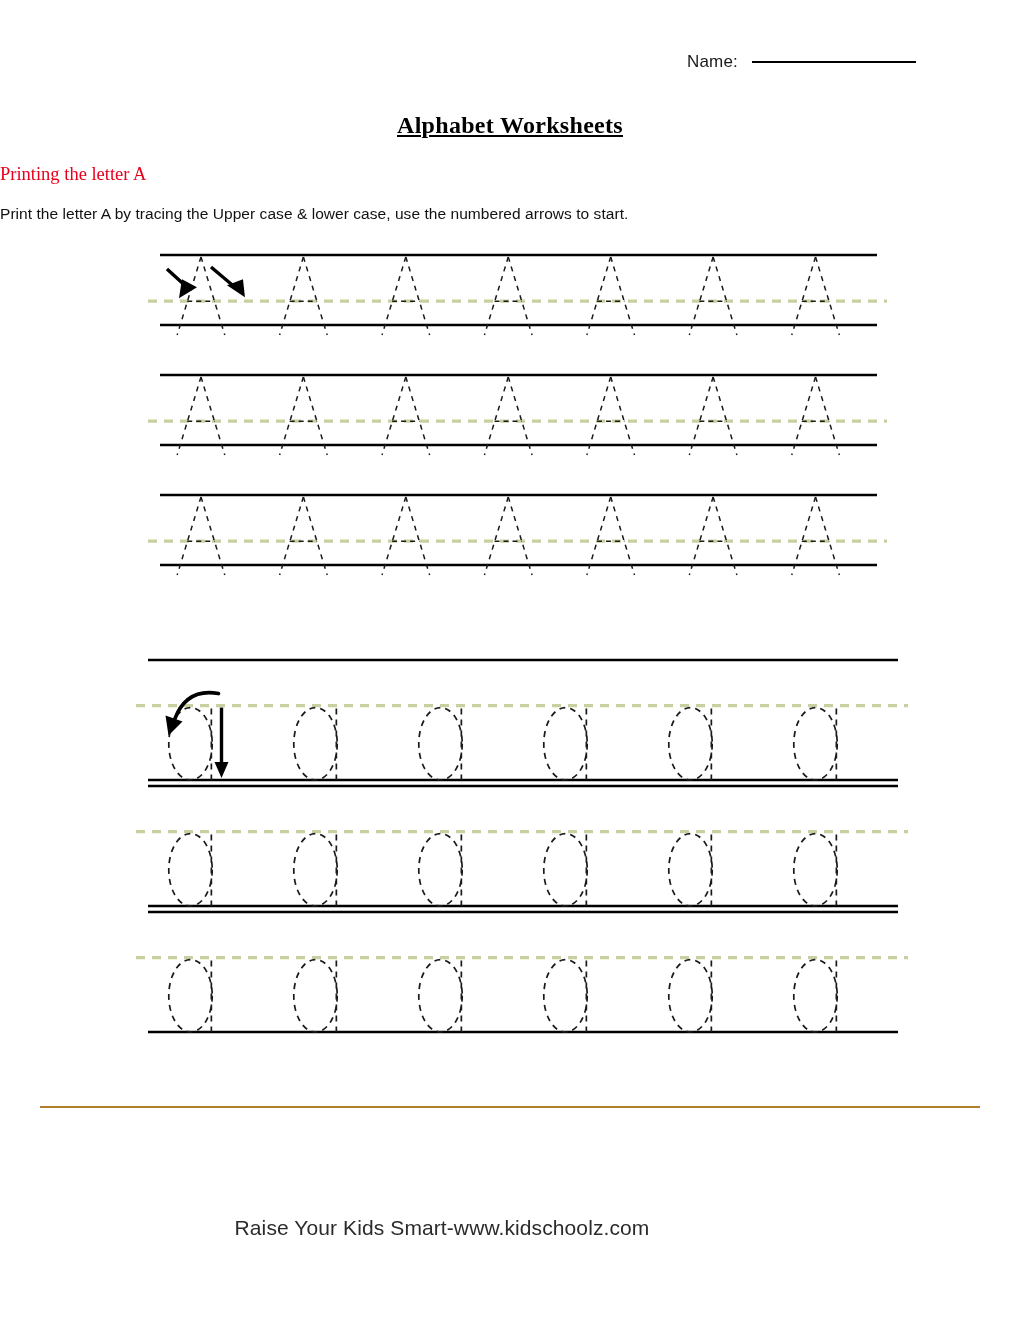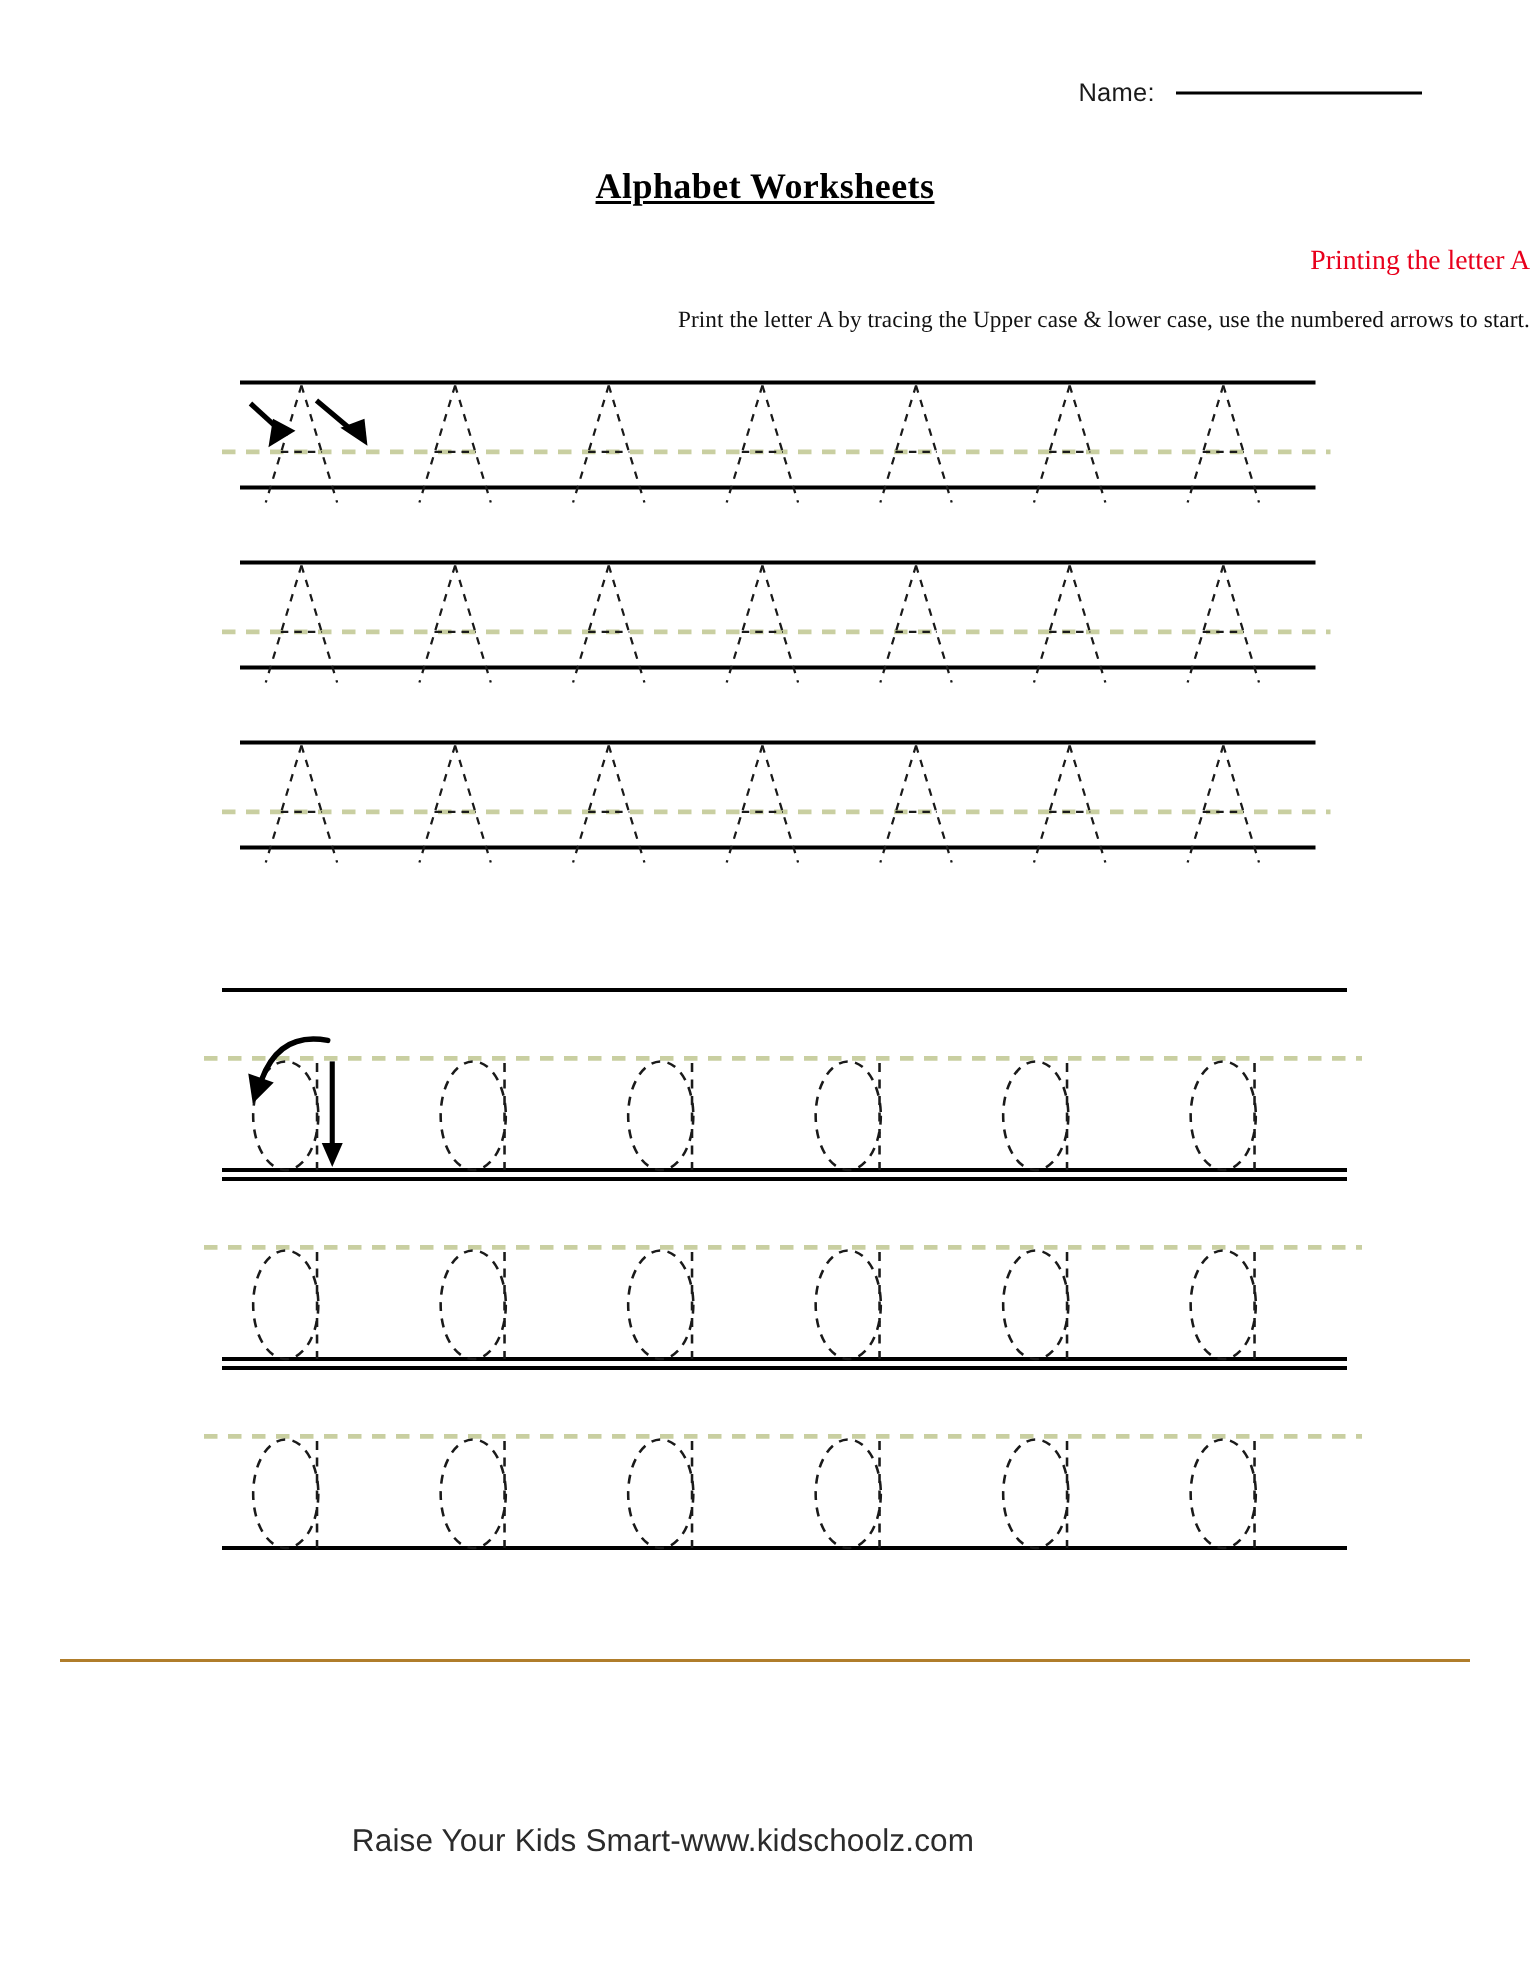--- a/index.html
+++ b/index.html
@@ -17,21 +17,21 @@
   }
 
   
   #name-row {
     position: absolute;
     left: 0; top: 52px;
     width: 1020px;
     display: flex;
     justify-content: flex-end;
     align-items: center;
-    padding-right: 72px;
+    padding-right: 104px;
     box-sizing: border-box;
   }
   #name-label {
     font-family: "Liberation Sans", sans-serif;
     font-size: 17px;
     letter-spacing: 0.2px;
     color: #1a1a1a;
     margin-right: 14px;
   }
   #name-line {
@@ -49,31 +49,31 @@
     font-family: "Liberation Serif", serif;
     font-weight: bold;
     font-size: 24px;
     letter-spacing: 0.3px;
     text-decoration: underline;
   }
   #subtitle {
     position: absolute;
     left: 0; top: 164px;
     width: 1020px;
-    text-align: right;
+    text-align: left;
     font-family: "Liberation Serif", serif;
     font-size: 18.5px;
     color: #e8001c;
   }
   #instructions {
     position: absolute;
     left: 0; top: 205px;
     width: 1020px;
-    text-align: right;
-    font-family: Liberation Serif, serif;
+    text-align: left;
+    font-family: Liberation Sans, sans-serif;
     font-size: 15.5px;
     color: #111;
     letter-spacing: 0.05px;
   }
 
   
   .practice-row {
     position: absolute;
   }
   .row-svg { display: block; }

